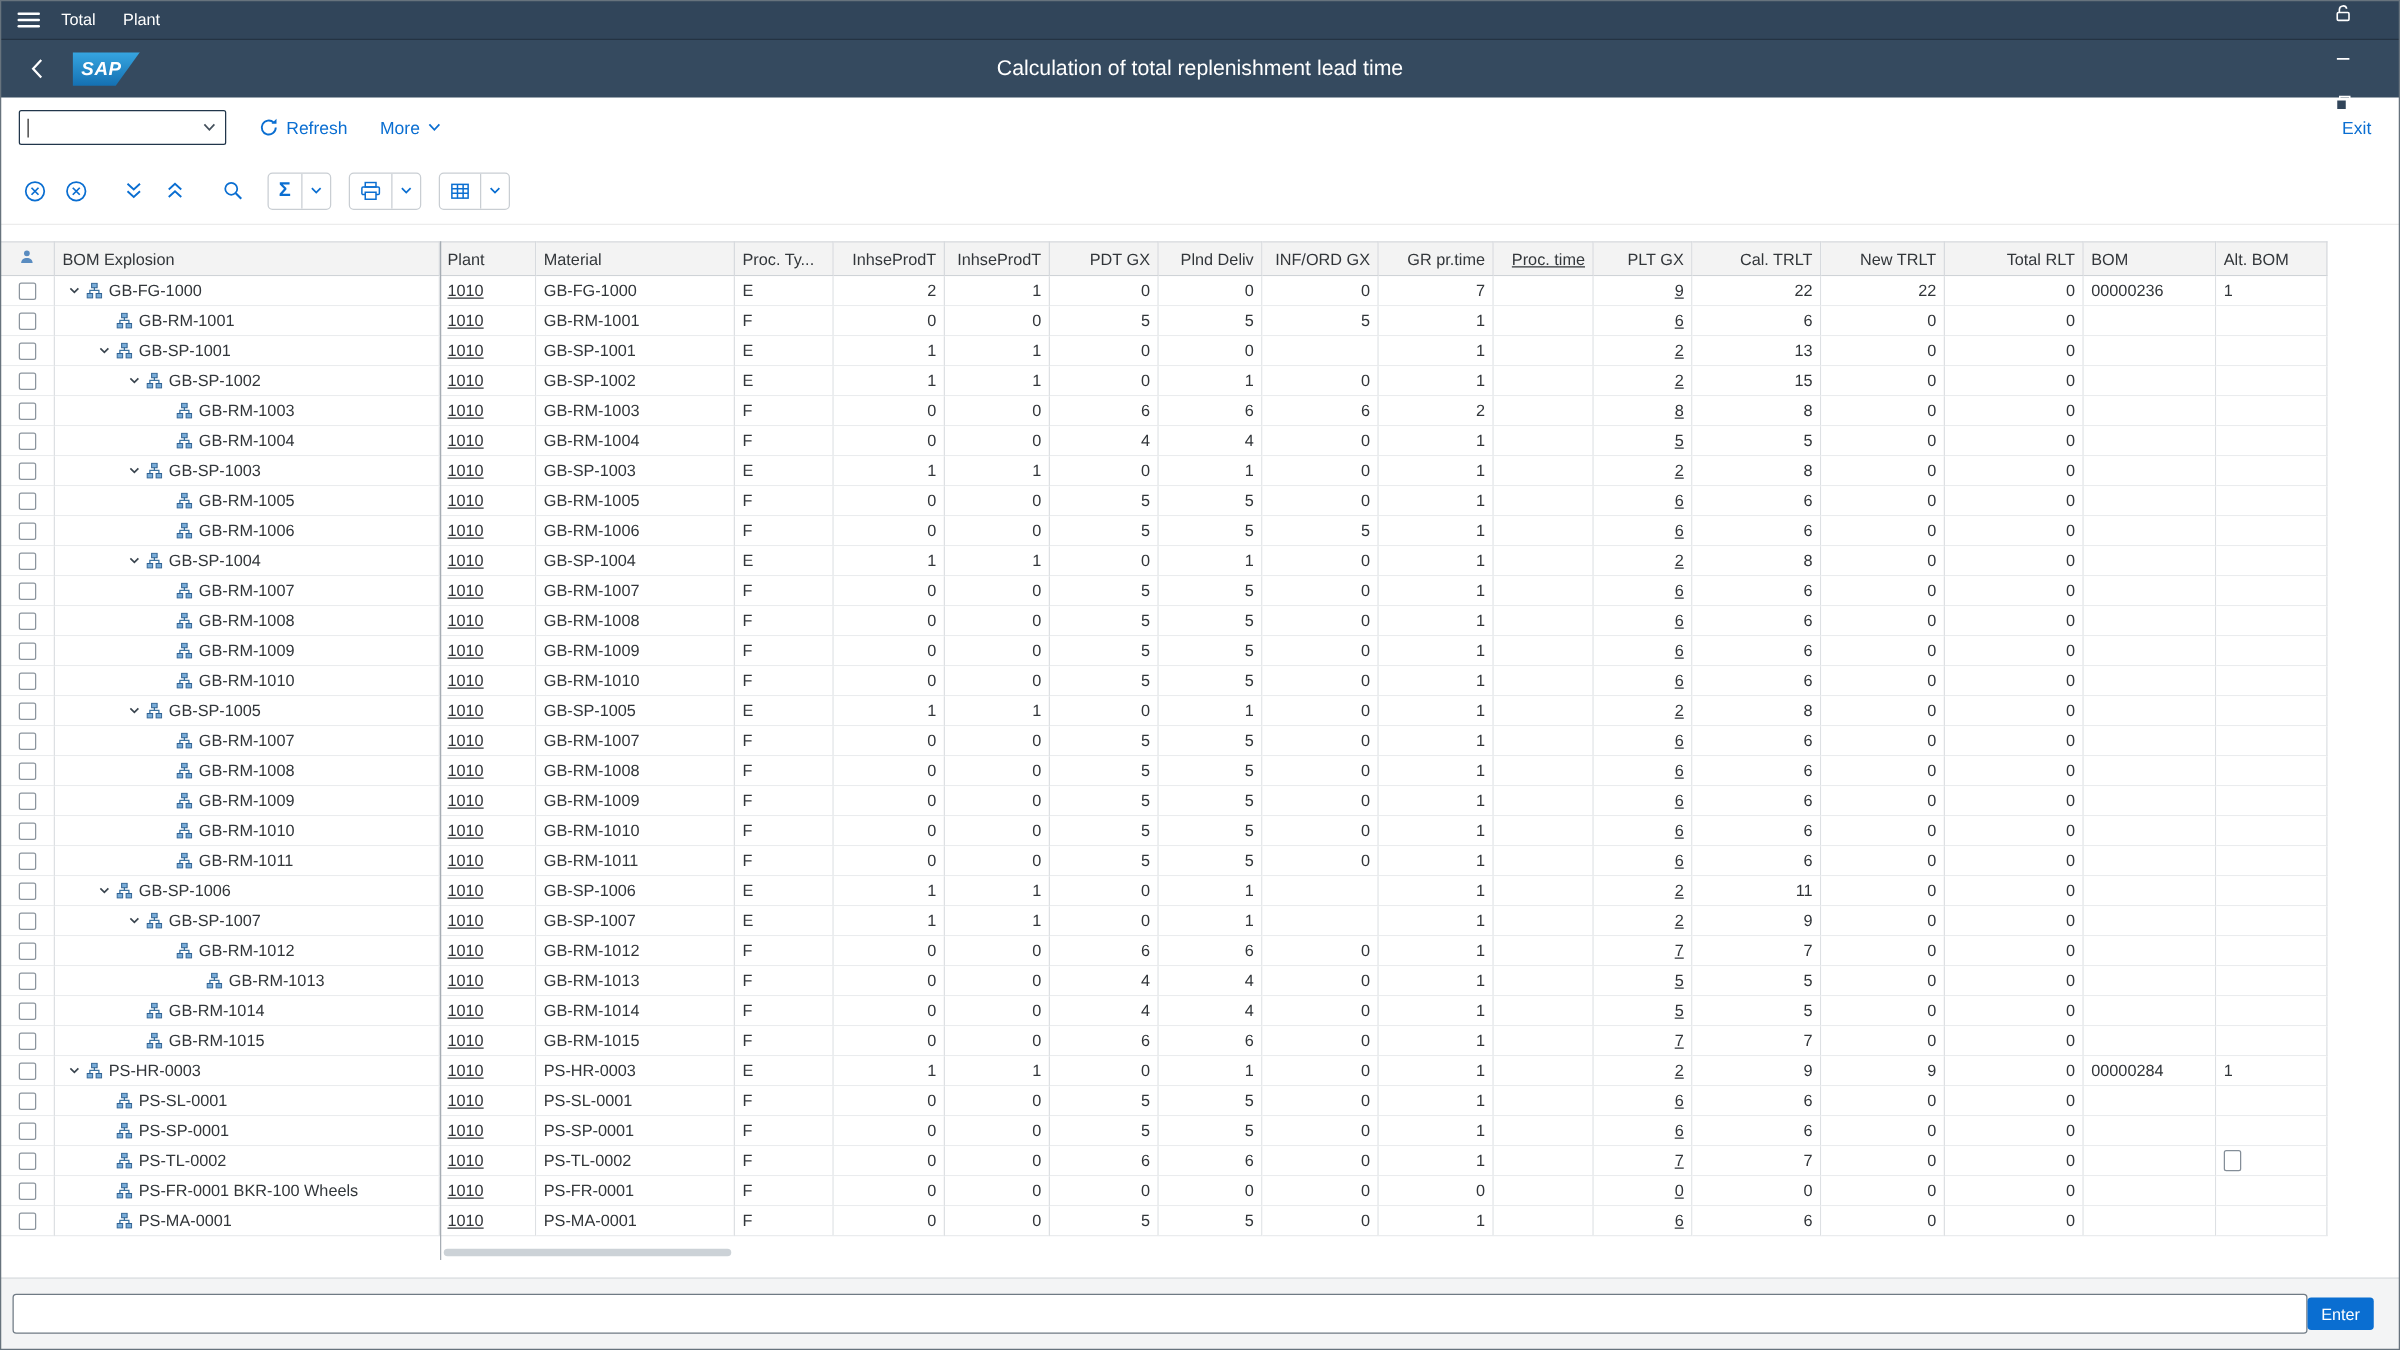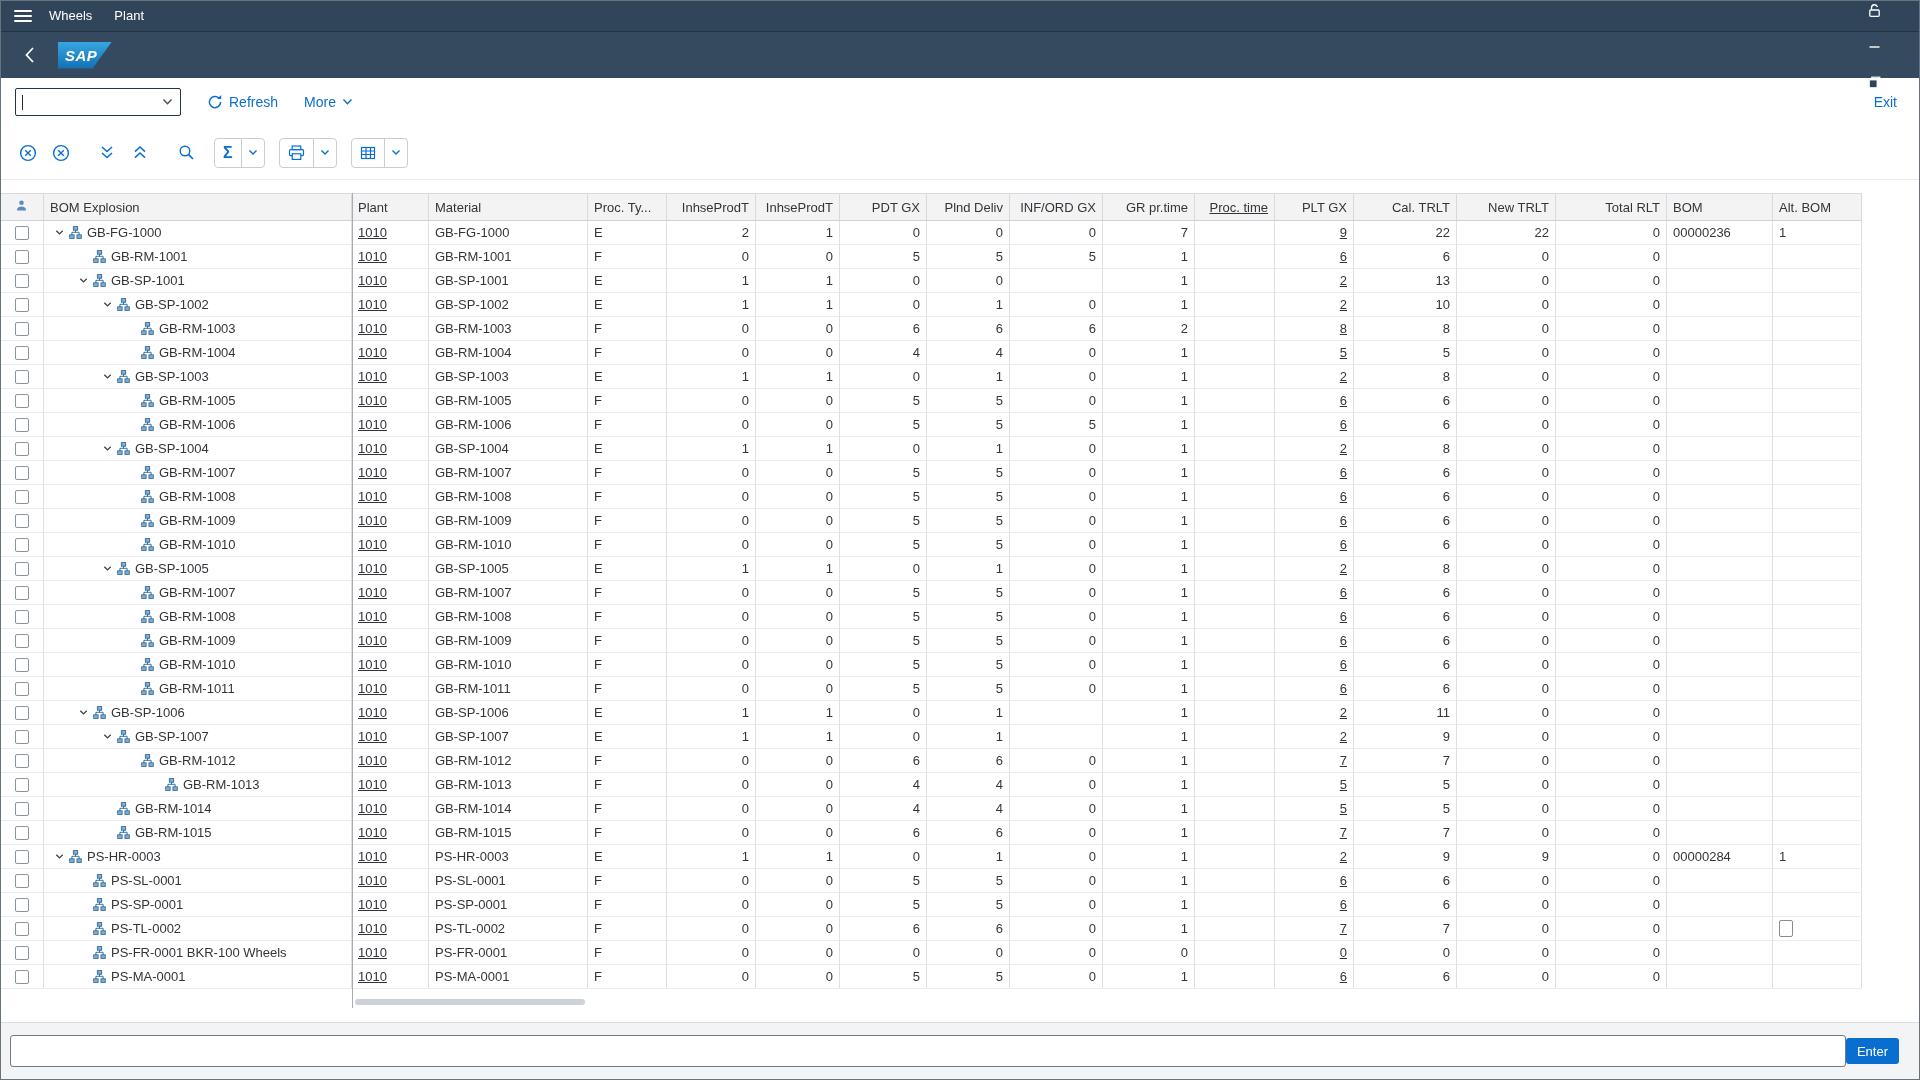--- a/index.html
+++ b/index.html
@@ -124,21 +124,21 @@
 <body>
 
 <div class="frame"></div>
 
 <div class="menubar">
   <div class="burger">
       <i></i>
       <i></i>
       <i></i>
     </div>
-  <div class="menu-item">Wheels</div>
+  <div class="menu-item">Total</div>
   <div class="menu-item">Plant</div>
   <div class="mb-right">
     <span class="winbtn">
       <svg width="9" height="13" viewBox="0 0 9 13">
           <path d="M2 1.5 L7 6.5 L2 11.5" fill="none" stroke="#fff" stroke-width="1.4"></path>
         </svg>
     </span>
     <span class="sysid">FE0 (1) 200</span>
     <span class="winbtn">
       <svg width="16" height="15" viewBox="0 0 16 15">
@@ -165,20 +165,21 @@
     </span>
     <span class="winbtn">
       <svg width="13" height="13" viewBox="0 0 13 13">
           <path d="M2 2 L11 11 M11 2 L2 11" stroke="#fff" stroke-width="1.4"></path>
         </svg>
     </span>
   </div>
 </div>
 
 <div class="shellbar">
+  <div class="shell-title">Calculation of total replenishment lead time</div>
   <div class="backbtn">
     <svg width="11" height="18" viewBox="0 0 11 18">
         <path d="M9 2 L2.5 9 L9 16" fill="none" stroke="#fff" stroke-width="1.8"></path>
       </svg>
   </div>
   <div class="sap-logo">SAP</div>
 </div>
 
 <div class="subbar">
   <div class="combo">
@@ -464,21 +465,21 @@
           <td style="text-align: left;">GB-SP-1002</td>
           <td style="text-align: left;">E</td>
           <td class="bg-yellow" style="text-align: right;">1</td>
           <td class="bg-gray" style="text-align: right;">1</td>
           <td class="bg-yellow" style="text-align: right;">0</td>
           <td style="text-align: right;">1</td>
           <td class="bg-yellow" style="text-align: right;">0</td>
           <td style="text-align: right;">1</td>
           <td class="bg-gray" style="text-align: right;"></td>
           <td class="bg-yellow" style="text-align: right;"><a class="cell-link">2</a></td>
-          <td style="text-align: right;">10</td>
+          <td style="text-align: right;">15</td>
           <td style="text-align: right;">0</td>
           <td class="bg-gray" style="text-align: right;">0</td>
           <td style="text-align: left;"></td>
           <td style="text-align: left;"></td>
         </tr>
         <tr>
           <td class="bg-green" style="text-align: center;"><span class="cb"></span></td>
           <td class="bg-green" style="text-align: left;">
             <div class="tree">
               <span class="sp" style="width: 72px;"></span>

